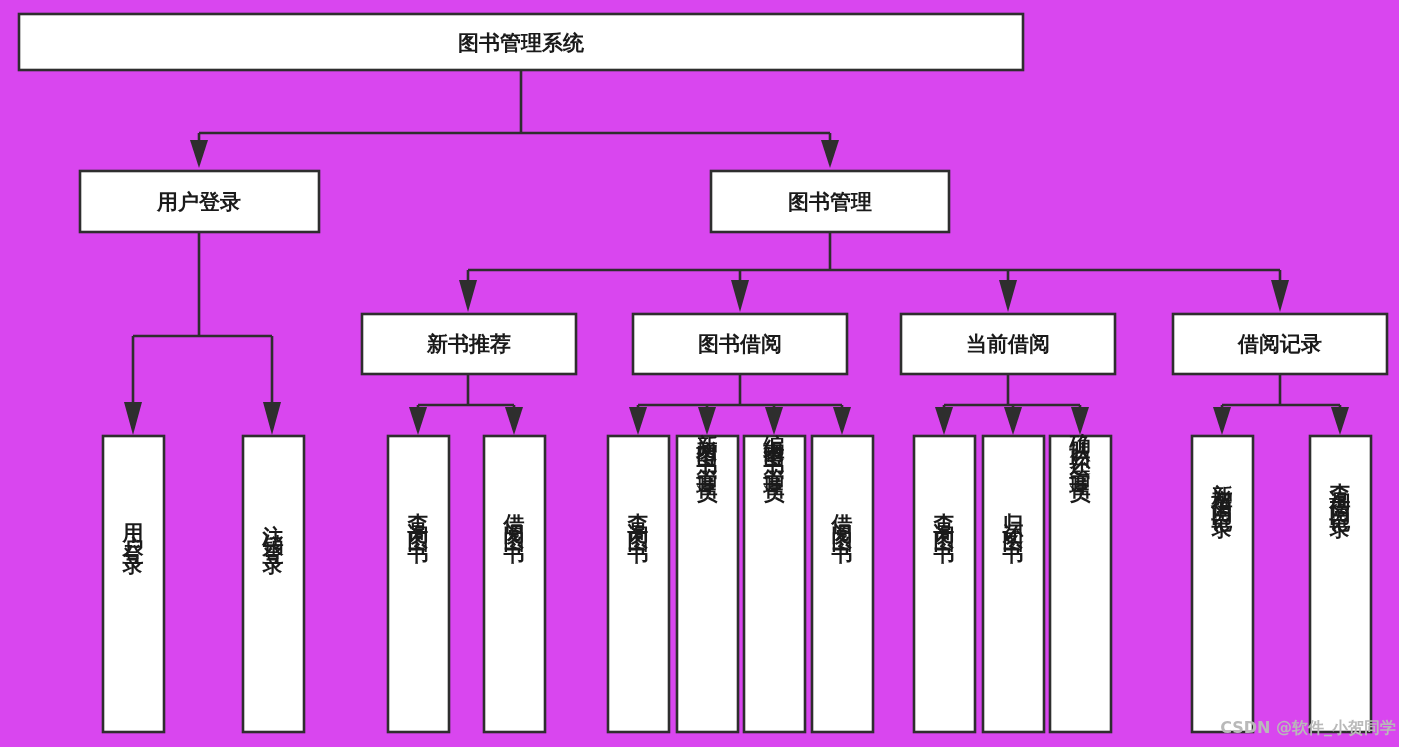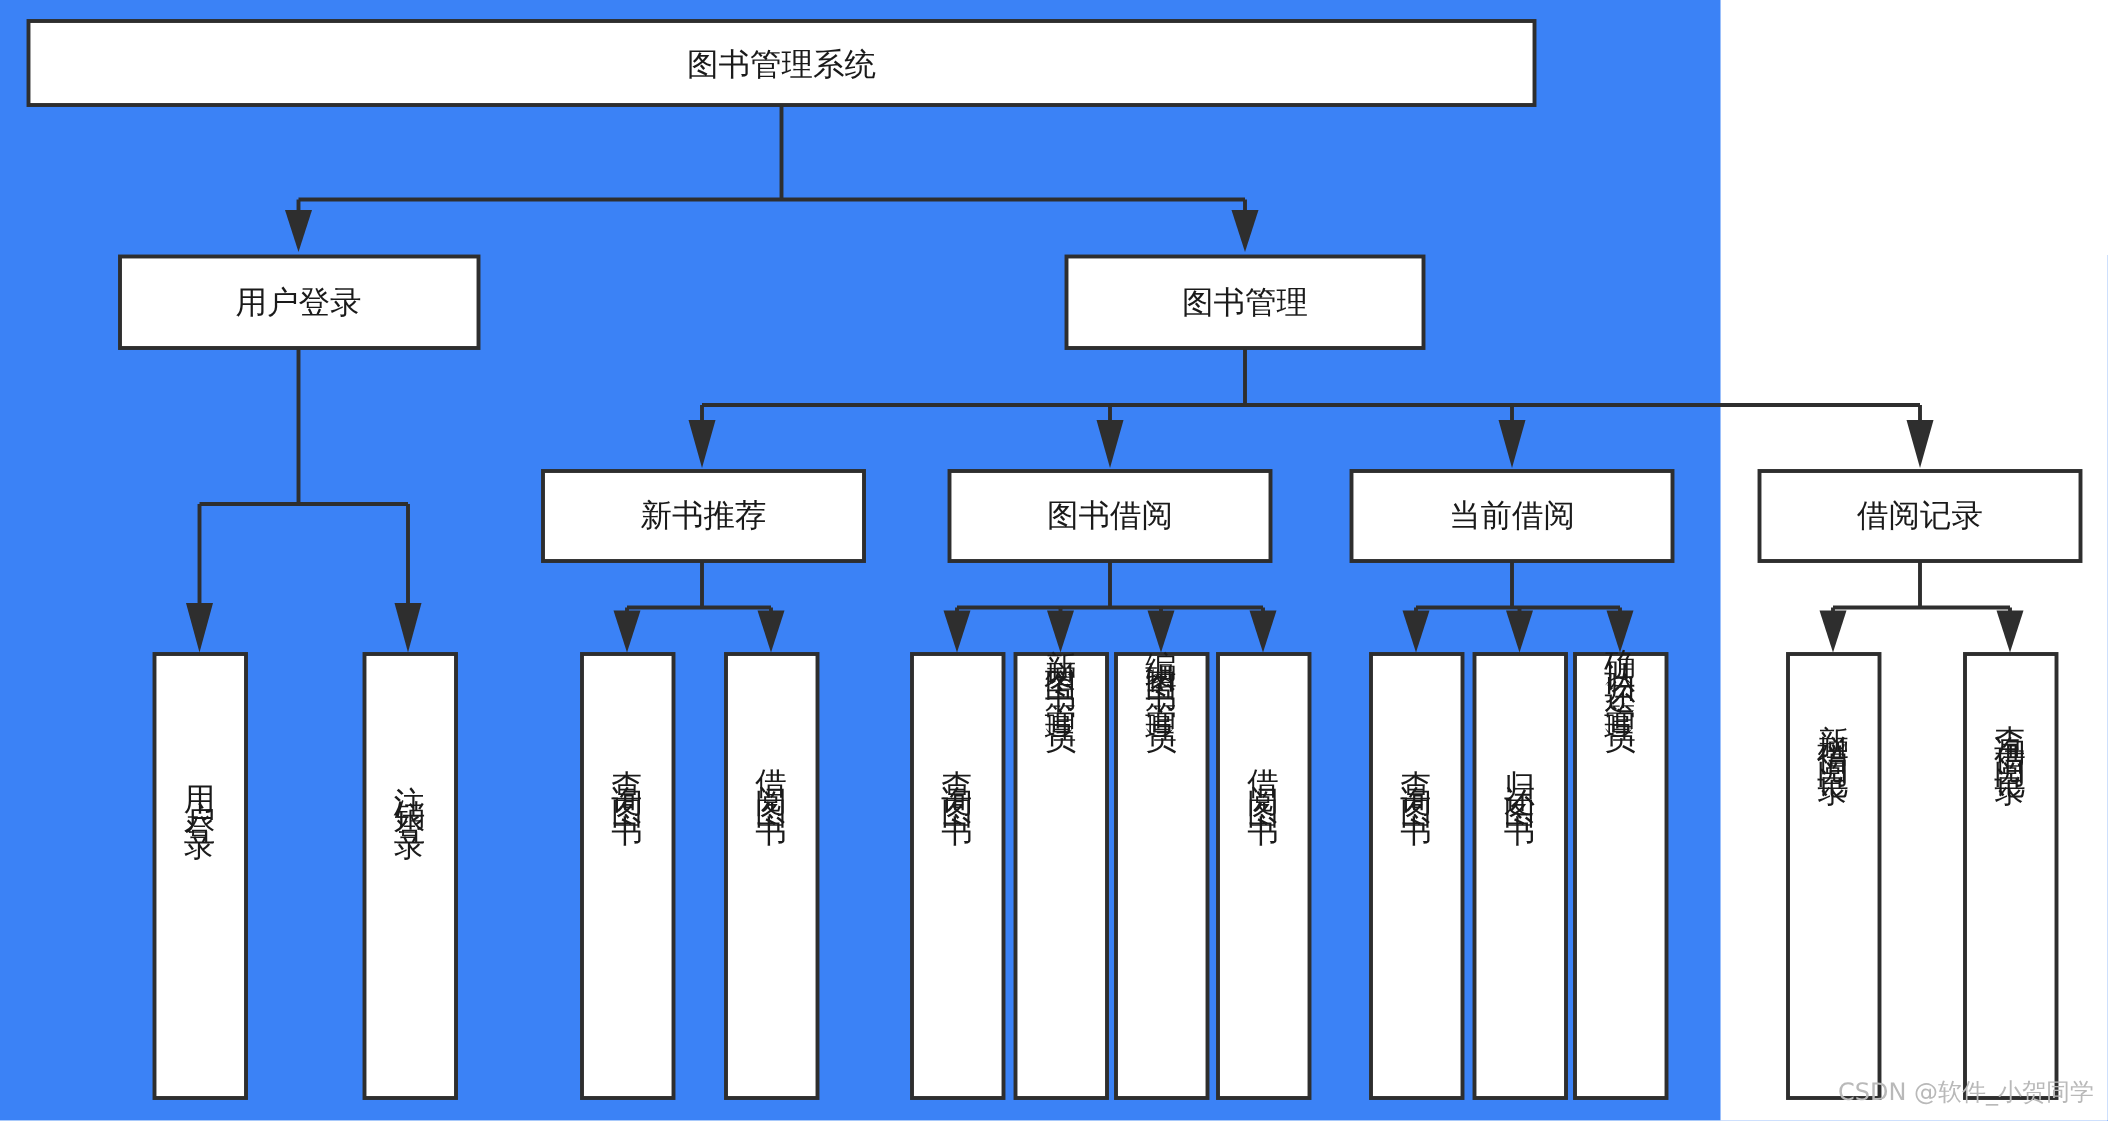--- a/index.html
+++ b/index.html
@@ -9,23 +9,24 @@
     background: #ffffff;
   }
   body {
     width: 1405px;
     height: 747px;
     font-family: "DejaVu Sans", "Liberation Sans", sans-serif;
     overflow: hidden;
   }
   #diagram-root {
     position: relative;
-    width: 1147px;
+    width: 1399px;
     height: 747px;
-    background: #3b82f6;
+    background: #d946ef;
+    font-weight: bold;
   }
   svg.chart-surface {
     position: absolute;
     top: 0;
     left: 0;
     width: 1405px;
     height: 747px;
     display: block;
   }
   .node-rect {

